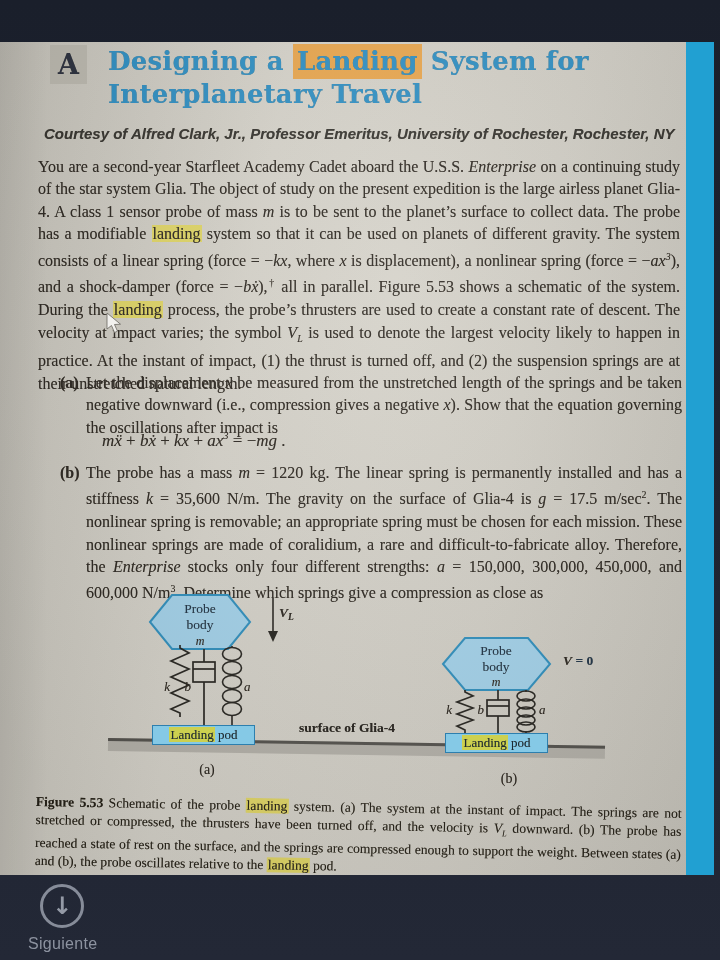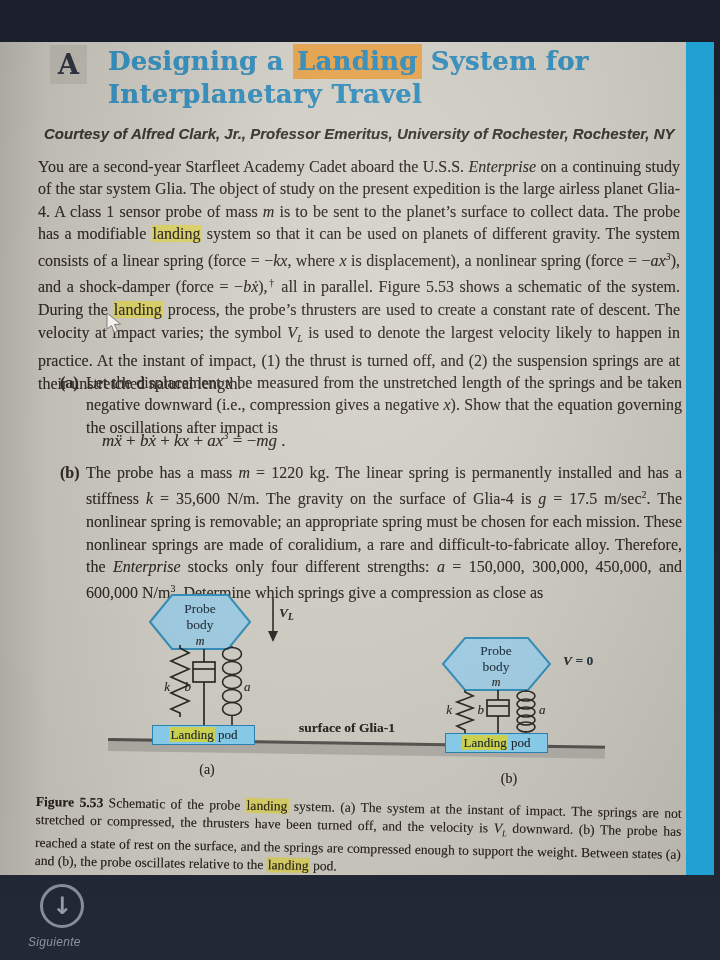--- a/index.html
+++ b/index.html
@@ -73,21 +73,21 @@
   
   .footer { position:absolute; left:0; top:875px; width:720px; height:85px;
          background:linear-gradient(180deg,#20253400,#20253400); }
   .next-btn { position:absolute; left:38px; top:8px; width:120px; height:76px;
          background:transparent; border:none; cursor:pointer; text-align:left; }
   .next-circle { position:absolute; left:2px; top:1px; width:44px; height:44px;
          border:3px solid #868c99; border-radius:50%; color:#949aa6;
          display:flex; align-items:center; justify-content:center;
          font-family:"DejaVu Sans",sans-serif; font-size:24px; font-weight:bold; line-height:1; }
   .next-label { position:absolute; left:-10px; top:52px; font-family:"Liberation Sans",sans-serif;
-         font-size:12px; color:#8d93a0; letter-spacing:.3px;font-style:italic; }
+         font-size:16px; color:#8d93a0; letter-spacing:.3px; }
 
   
   .cursor { position:absolute; left:106px; top:312px; z-index:50; }
 </style>
 </head>
 <body>
 
 <div class="stage">
 
   <div class="page">
@@ -164,21 +164,21 @@
           <ellipse cx="101" cy="86" rx="9" ry="5"></ellipse>
           <ellipse cx="101" cy="93" rx="9" ry="5"></ellipse>
           <line x1="101" y1="97" x2="101" y2="99"></line>
         </g>
         <text x="27" y="80" font-size="13" text-anchor="end" class="var">k</text>
         <text x="59" y="80" font-size="13" text-anchor="end" class="var">b</text>
         <text x="114" y="80" font-size="13" class="var">a</text>
       </svg>
 
       <div class="ground"></div>
-      <div class="surface-label">surface of Glia-1</div>
+      <div class="surface-label">surface of Glia-4</div>
 
       <div class="pod pod-left">
           <span><span class="sg-hl2">Landing</span><span> pod</span></span>
         </div>
       <div class="pod pod-right">
           <span><span class="sg-hl2">Landing</span><span> pod</span></span>
         </div>
 
       <div class="fig-sublabel a">(a)</div>
       <div class="fig-sublabel b">(b)</div>

